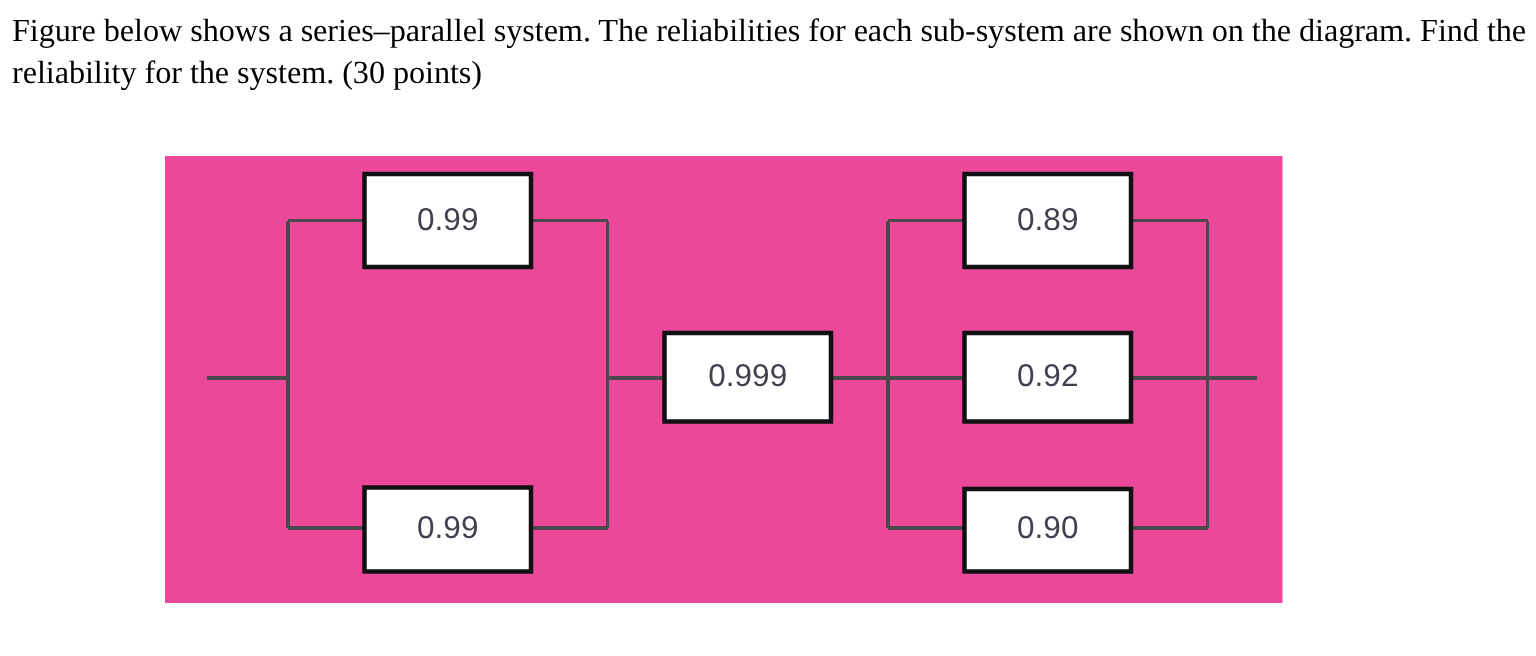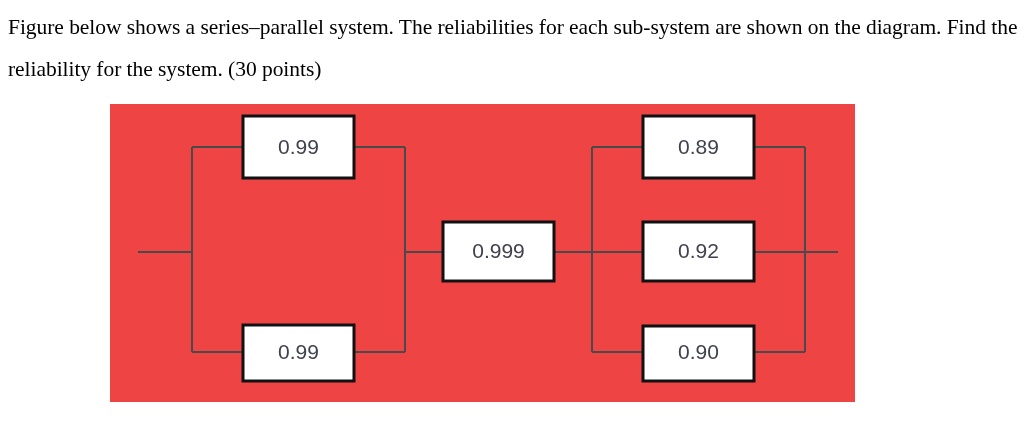--- a/index.html
+++ b/index.html
@@ -16,33 +16,33 @@
   }
 
   
   #question-text {
     position: absolute;
     left: 8px;
     top: 6px;
     width: 1010px;
     font-family: "Liberation Serif", serif;
     font-size: 21.5px;
-    line-height: 42px;
+    line-height: 28px;
     color: #000000;
     letter-spacing: -0.05px;
   }
 
   
   #figure-panel {
     position: absolute;
     left: 110px;
     top: 104px;
     width: 745px;
     height: 298px;
-    background: #ef4444;
+    background: #ec4899;
   }
 
   
   #figure-svg {
     position: absolute;
     left: 0;
     top: 0;
     width: 745px;
     height: 298px;
     display: block;

